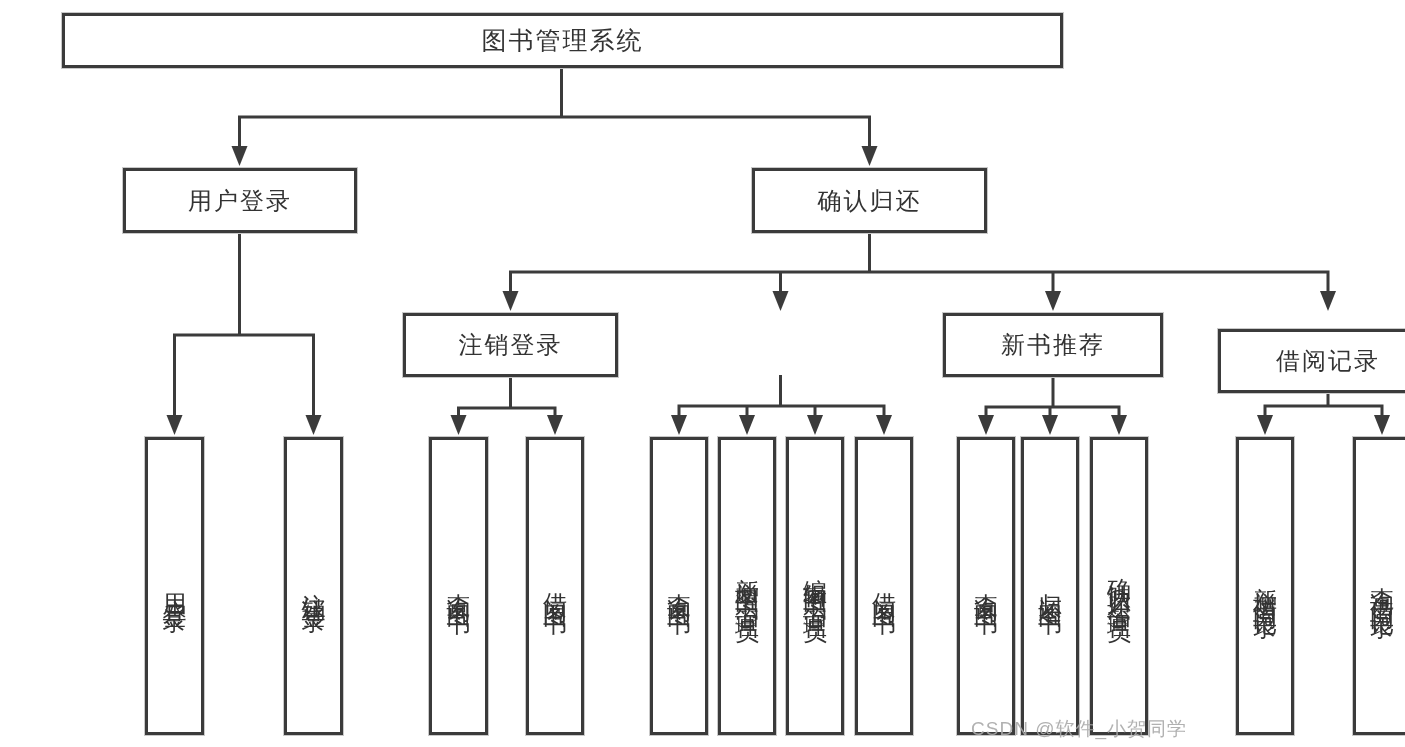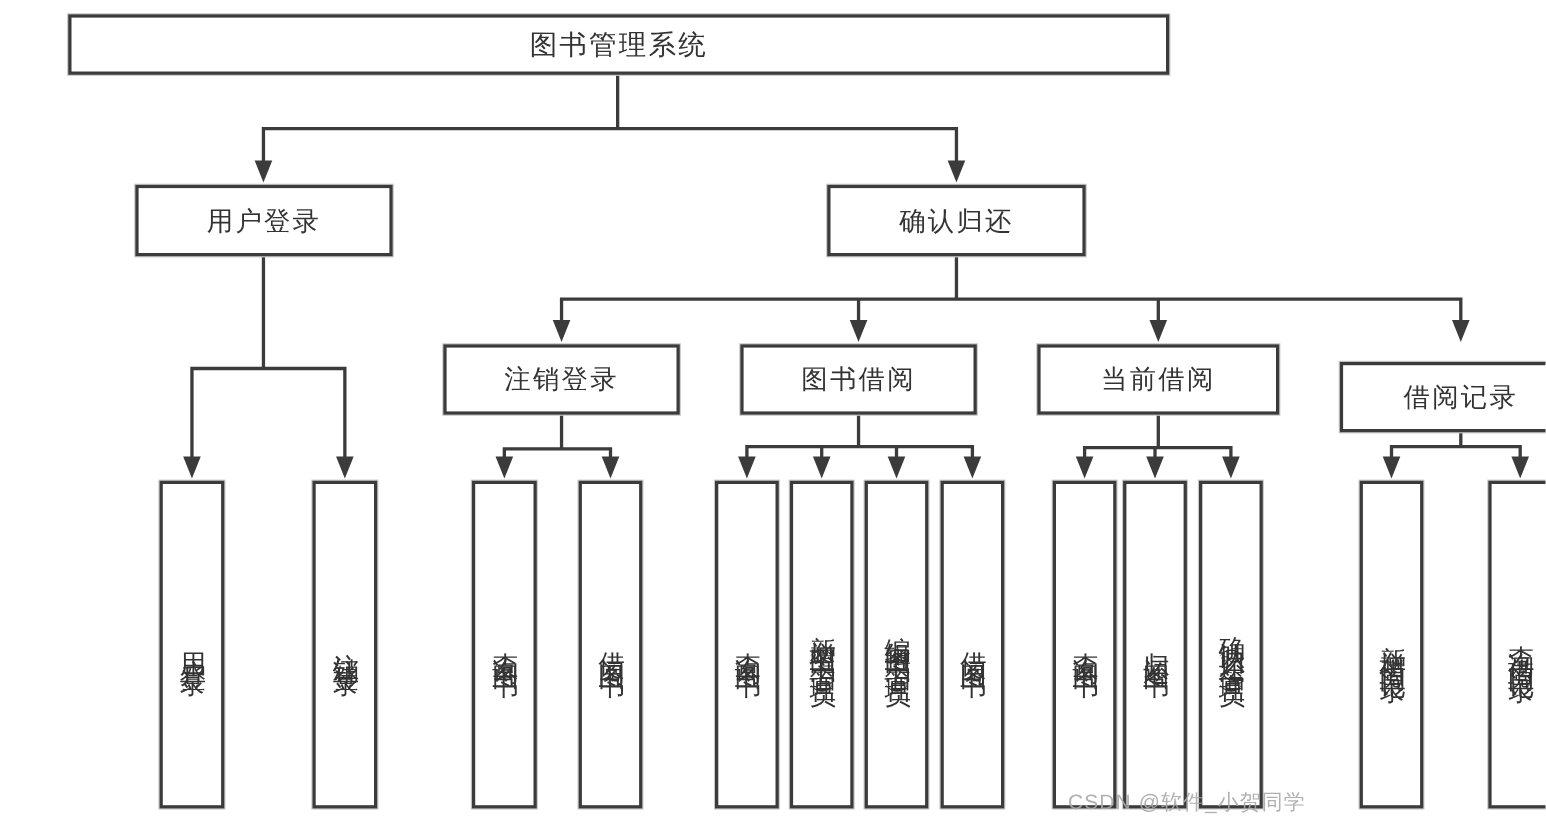--- a/index.html
+++ b/index.html
@@ -97,25 +97,22 @@
   <div class="node" style="left:83px; top:168px; width:234px; height:65px;">
     <span class="h-label">用户登录</span>
   </div>
   <div class="node" style="left:712px; top:168px; width:235px; height:65px;">
     <span class="h-label">确认归还</span>
   </div>
 
   <div class="node" style="left:363px; top:313px; width:215px; height:64px;">
     <span class="h-label">注销登录</span>
   </div>
-  <div class="node" style="left:633px; top:313px; width:215px; height:64px;">
-    <span class="h-label">图书借阅</span>
-  </div>
   <div class="node" style="left:903px; top:313px; width:220px; height:64px;">
-    <span class="h-label">当前借阅</span>
+    <span class="h-label">新书推荐</span>
   </div>
   <div class="node" style="left:1178px; top:329px; width:220px; height:64px;">
     <span class="h-label">借阅记录</span>
   </div>
 
   <div class="node" style="left:105px; top:437px; width:59px; height:298px;">
     <span class="v-label">用户登录</span>
   </div>
   <div class="node" style="left:244px; top:437px; width:59px; height:298px;">
     <span class="v-label">注销登录</span>

